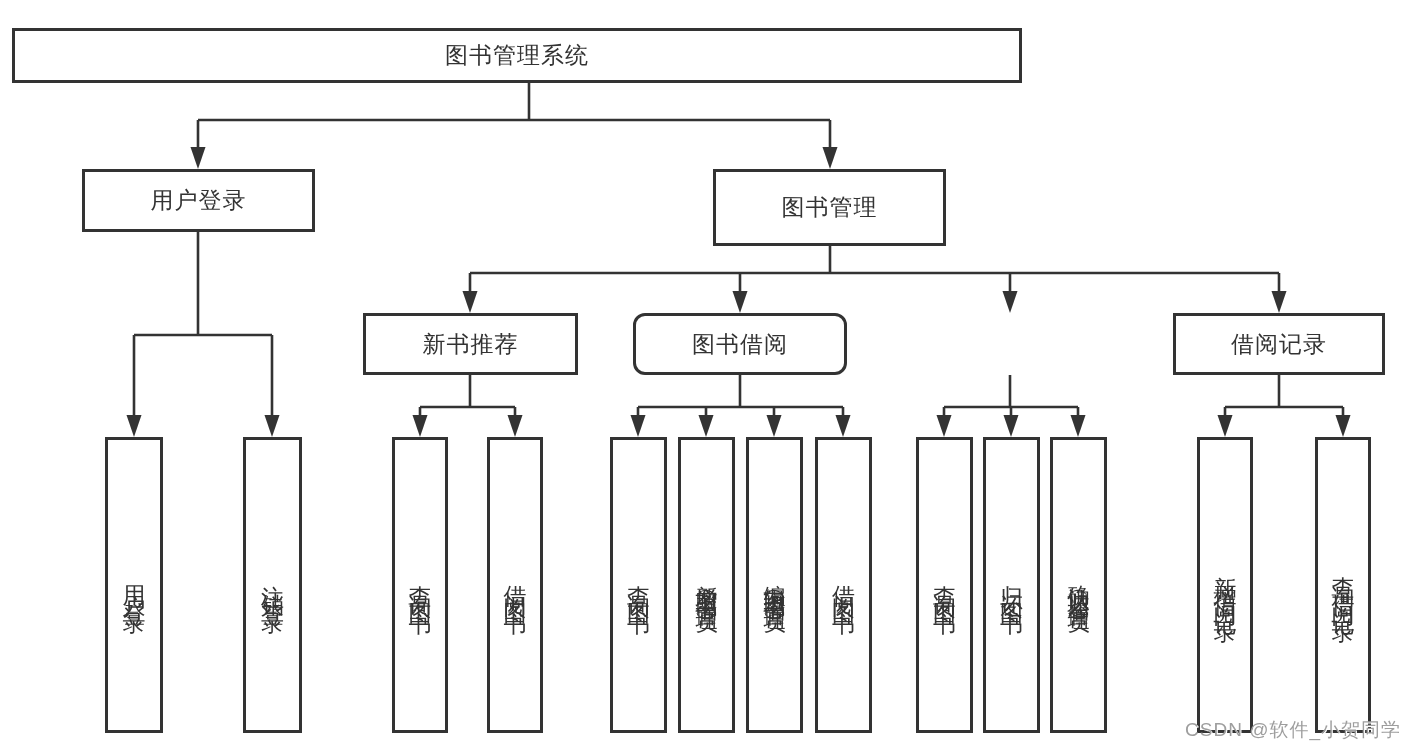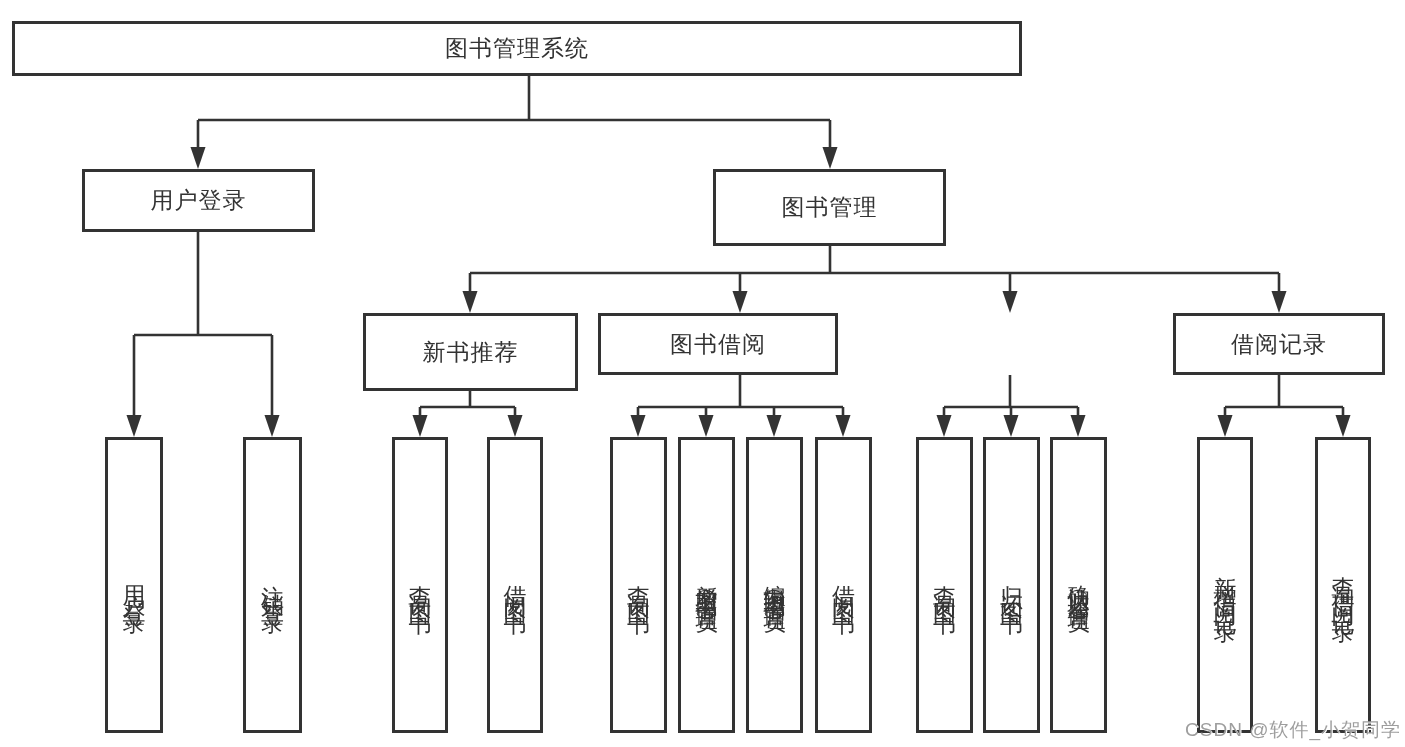--- a/index.html
+++ b/index.html
@@ -143,27 +143,27 @@
     <g>
       <path d="M1279,375 V407"></path>
       <path d="M1225,407 H1343"></path>
       <path d="M1225,407 V416"></path>
       <polygon points="1217.5,415 1232.5,415 1225,437"></polygon>
       <path d="M1343,407 V416"></path>
       <polygon points="1335.5,415 1350.5,415 1343,437"></polygon>
     </g>
   </svg>
 
-  <div class="node hbox" style="left:12px; top:21px; width:1010px; height:55px;">图书管理系统</div>
+  <div class="node hbox" style="left:12px; top:28px; width:1010px; height:55px;">图书管理系统</div>
 
   <div class="node hbox" style="left:82px; top:169px; width:233px; height:63px;">用户登录</div>
   <div class="node hbox" style="left:713px; top:169px; width:233px; height:77px;">图书管理</div>
 
-  <div class="node hbox" style="left:363px; top:313px; width:215px; height:78px;">新书推荐</div>
-  <div class="node hbox" style="left:598px; top:313px; width:240px; height:62px;">图书借阅</div>
+  <div class="node hbox" style="left:363px; top:313px; width:215px; height:62px;">新书推荐</div>
+  <div class="node hbox" style="left:633px; top:313px; width:214px; height:62px;border-radius:12px;">图书借阅</div>
   <div class="node hbox" style="left:1173px; top:313px; width:212px; height:62px;">借阅记录</div>
 
   <div class="node vbox" style="left:105px; top:437px; width:58px; height:296px;">用户登录</div>
   <div class="node vbox" style="left:243px; top:437px; width:59px; height:296px;">注销登录</div>
 
   <div class="node vbox" style="left:392px; top:437px; width:56px; height:296px;">查询图书</div>
   <div class="node vbox" style="left:487px; top:437px; width:56px; height:296px;">借阅图书</div>
 
   <div class="node vbox" style="left:610px; top:437px; width:57px; height:296px;">查询图书</div>
   <div class="node vbox tight" style="left:678px; top:437px; width:57px; height:296px;">新增图书（管理员）</div>

